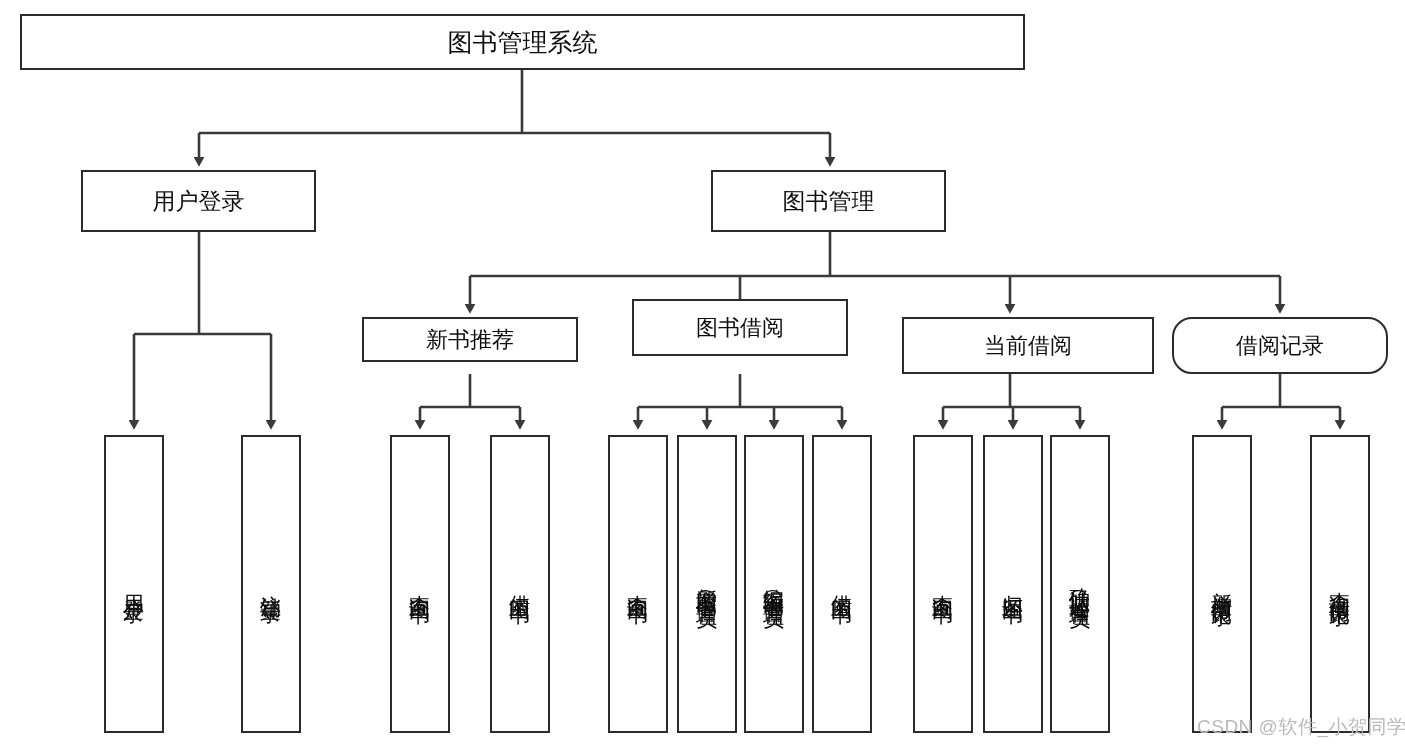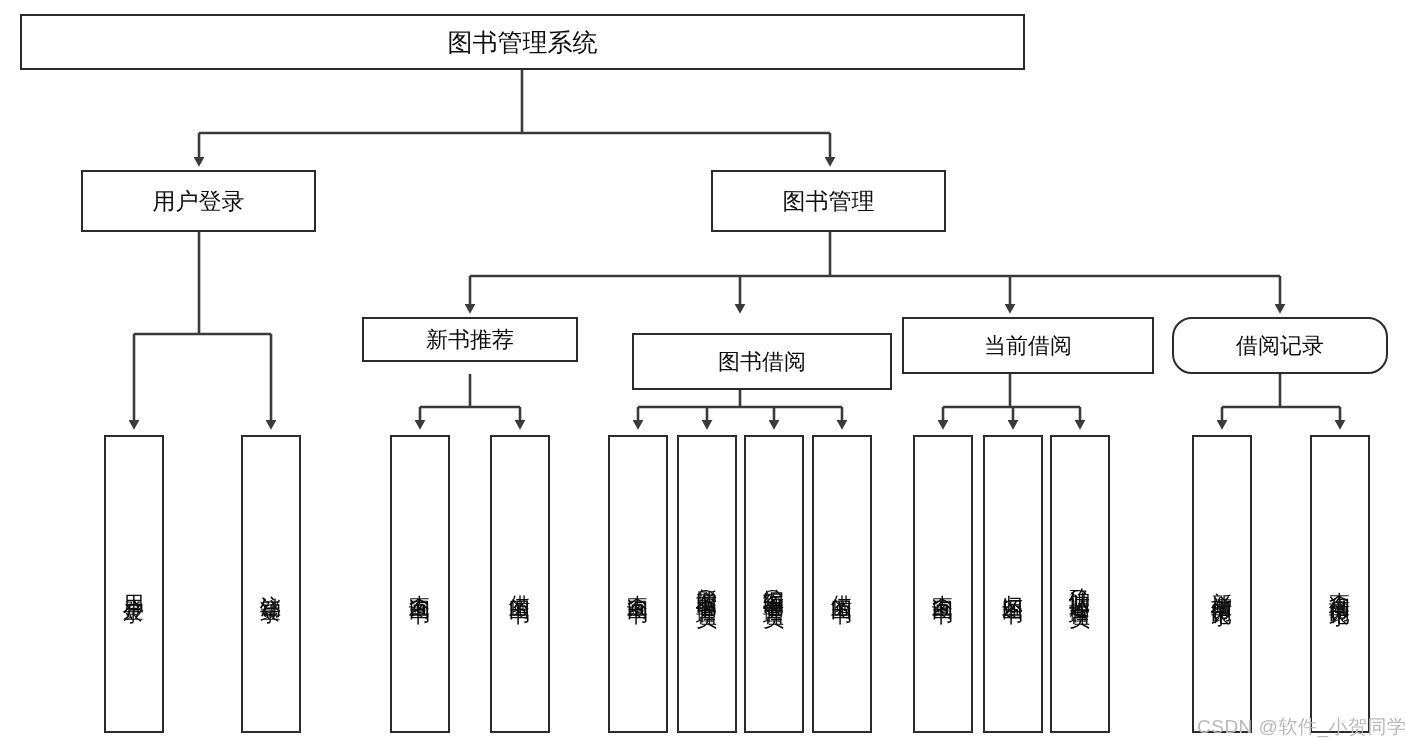--- a/index.html
+++ b/index.html
@@ -130,21 +130,21 @@
   <div class="node level2" style="left:81px; top:170px; width:235px; height:62px;">
     <span>用户登录</span>
   </div>
   <div class="node level2" style="left:711px; top:170px; width:235px; height:62px;">
     <span>图书管理</span>
   </div>
 
   <div class="node level3" style="left:362px; top:317px; width:216px; height:45px;">
     <span>新书推荐</span>
   </div>
-  <div class="node level3" style="left:632px; top:333px; width:260px; height:57px;">
+  <div class="node level3" style="left:632px; top:299px; width:216px; height:57px;">
     <span>图书借阅</span>
   </div>
   <div class="node level3" style="left:902px; top:317px; width:252px; height:57px;">
     <span>当前借阅</span>
   </div>
   <div class="node level3" style="left:1172px; top:317px; width:216px; height:57px;border-radius:20px;">
     <span>借阅记录</span>
   </div>
 
   <div class="node leaf" style="left:104px; top:435px; width:60px; height:298px;">

